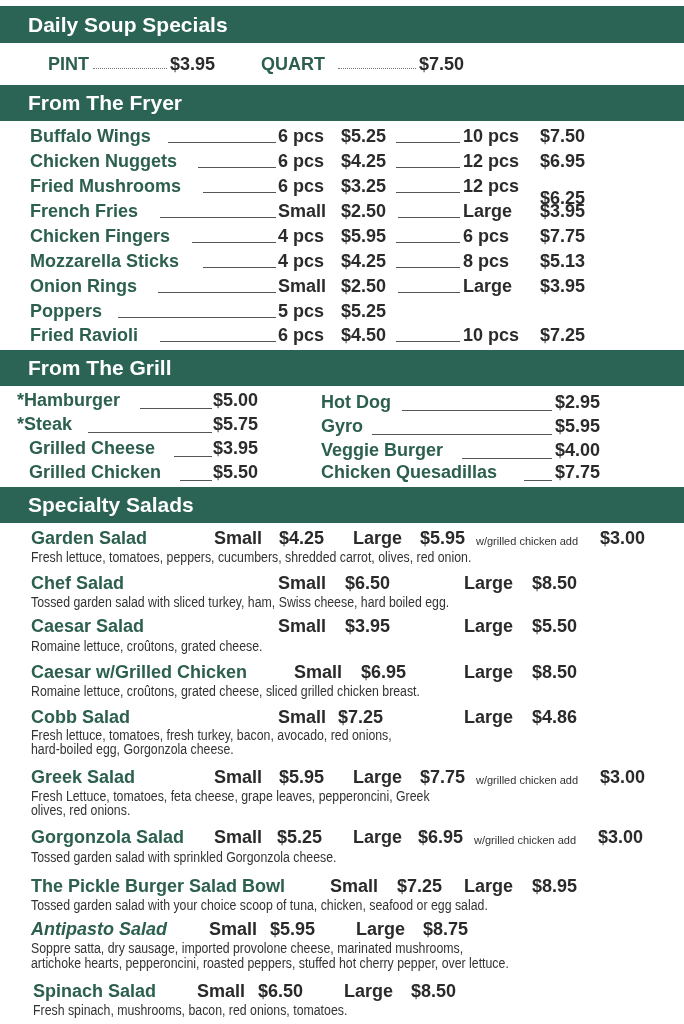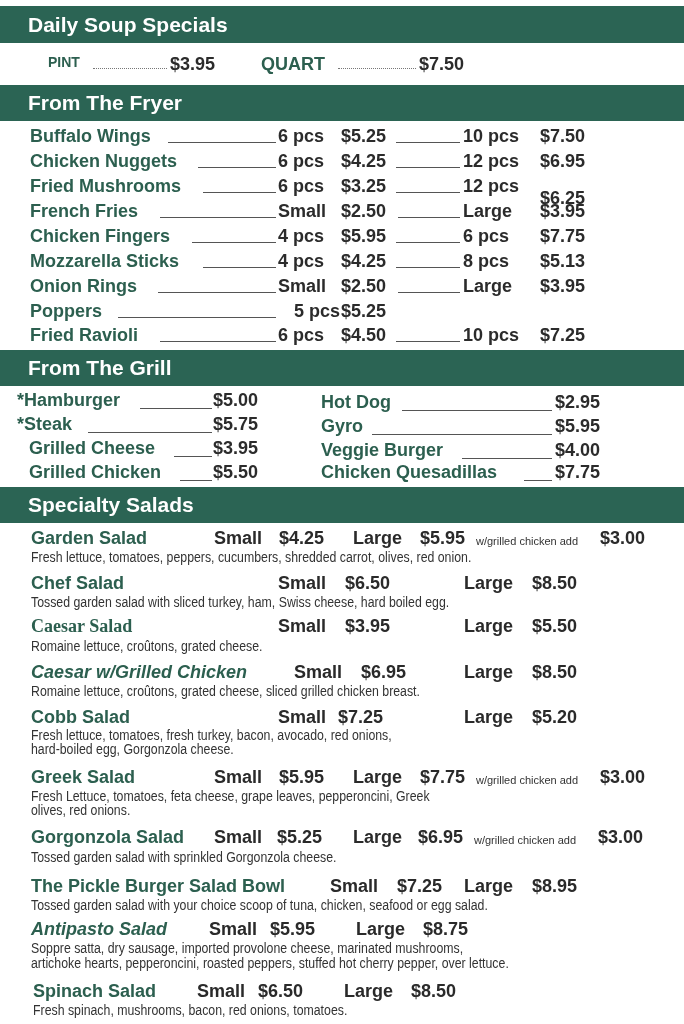--- a/index.html
+++ b/index.html
@@ -16,21 +16,21 @@
   .sprice{font-size:18px;color:#2a2a2a;}
   .ssmall{font-size:11px;font-weight:normal;color:#333;}
   .desc{position:absolute;font-size:14px;color:#333;font-weight:normal;white-space:nowrap;transform:scaleX(0.88);transform-origin:left top;line-height:15px;}
 </style>
 </head>
 <body>
 
 <div class="band" style="top:6px;height:37px;text-align:center;">
   <span>Daily Soup Specials</span>
 </div>
-<div class="txt green" style="left:48px;top:54px;font-size:14px;">PINT</div>
+<div class="txt green" style="left:48px;top:54px;font-size:18px;">PINT</div>
 <div class="dots" style="left:93px;top:68px;width:74px;"></div>
 <div class="txt dark" style="left:170px;top:54px;font-size:18px;">$3.95</div>
 <div class="txt green" style="left:261px;top:54px;font-size:18px;">QUART</div>
 <div class="dots" style="left:338px;top:68px;width:78px;"></div>
 <div class="txt dark" style="left:419px;top:54px;font-size:18px;">$7.50</div>
 
 <div class="band" style="top:85px;height:36px;">
   <span>From The Fryer</span>
 </div>
 
@@ -102,21 +102,21 @@
     <div class="txt dark fry" style="left:278px;top:274px;">Small</div>
     <div class="txt dark fry" style="left:341px;top:274px;">$2.50</div>
     <div class="rule" style="left:398px;top:292px;width:62px;"></div>
     <div class="txt dark fry" style="left:463px;top:274px;">Large</div>
     <div class="txt dark fry" style="left:540px;top:274px;">$3.95</div>
   </div>
 
   <div>
     <div class="txt green fry" style="left:30px;top:299px;">Poppers</div>
     <div class="rule" style="left:118px;top:317px;width:158px;"></div>
-    <div class="txt dark fry" style="left:278px;top:299px;margin-left:16px;">5 pcs</div>
+    <div class="txt dark fry" style="left:278px;top:299px;">5 pcs</div>
     <div class="txt dark fry" style="left:341px;top:299px;">$5.25</div>
   </div>
 
   <div>
     <div class="txt green fry" style="left:30px;top:323px;">Fried Ravioli</div>
     <div class="rule" style="left:160px;top:341px;width:116px;"></div>
     <div class="txt dark fry" style="left:278px;top:323px;">6 pcs</div>
     <div class="txt dark fry" style="left:341px;top:323px;">$4.50</div>
     <div class="rule" style="left:396px;top:341px;width:64px;"></div>
     <div class="txt dark fry" style="left:463px;top:323px;">10 pcs</div>
@@ -184,43 +184,43 @@
   <div>
     <div class="txt green sname" style="left:31px;top:573px;">Chef Salad</div>
     <div class="txt sprice" style="left:278px;top:573px;">Small</div>
     <div class="txt sprice" style="left:345px;top:573px;">$6.50</div>
     <div class="txt sprice" style="left:464px;top:573px;">Large</div>
     <div class="txt sprice" style="left:532px;top:573px;">$8.50</div>
     <div class="desc" style="left:31px;top:595px;">Tossed garden salad with sliced turkey, ham, Swiss cheese, hard boiled egg.</div>
   </div>
 
   <div>
-    <div class="txt green sname" style="left:31px;top:616px;font-family:Liberation Serif, serif;">Caesar Salad</div>
+    <div class="txt green sname" style="left:31px;top:616px;">Caesar Salad</div>
     <div class="txt sprice" style="left:278px;top:616px;">Small</div>
     <div class="txt sprice" style="left:345px;top:616px;">$3.95</div>
     <div class="txt sprice" style="left:464px;top:616px;">Large</div>
     <div class="txt sprice" style="left:532px;top:616px;">$5.50</div>
     <div class="desc" style="left:31px;top:639px;">Romaine lettuce, croûtons, grated cheese.</div>
   </div>
 
   <div>
-    <div class="txt green sname" style="left:31px;top:662px;font-style:italic;">Caesar w/Grilled Chicken</div>
+    <div class="txt green sname" style="left:31px;top:662px;">Caesar w/Grilled Chicken</div>
     <div class="txt sprice" style="left:294px;top:662px;">Small</div>
     <div class="txt sprice" style="left:361px;top:662px;">$6.95</div>
     <div class="txt sprice" style="left:464px;top:662px;">Large</div>
     <div class="txt sprice" style="left:532px;top:662px;">$8.50</div>
     <div class="desc" style="left:31px;top:684px;">Romaine lettuce, croûtons, grated cheese, sliced grilled chicken breast.</div>
   </div>
 
   <div>
     <div class="txt green sname" style="left:31px;top:707px;">Cobb Salad</div>
     <div class="txt sprice" style="left:278px;top:707px;">Small</div>
     <div class="txt sprice" style="left:338px;top:707px;">$7.25</div>
     <div class="txt sprice" style="left:464px;top:707px;">Large</div>
-    <div class="txt sprice" style="left:532px;top:707px;">$5.20</div>
+    <div class="txt sprice" style="left:532px;top:707px;">$4.86</div>
     <div class="desc" style="left:31px;top:728px;">Fresh lettuce, tomatoes, fresh turkey, bacon, avocado, red onions,</div>
     <div class="desc" style="left:31px;top:742px;">hard-boiled egg, Gorgonzola cheese.</div>
   </div>
 
   <div>
     <div class="txt green sname" style="left:31px;top:767px;">Greek Salad</div>
     <div class="txt sprice" style="left:214px;top:767px;">Small</div>
     <div class="txt sprice" style="left:279px;top:767px;">$5.95</div>
     <div class="txt sprice" style="left:353px;top:767px;">Large</div>
     <div class="txt sprice" style="left:420px;top:767px;">$7.75</div>

